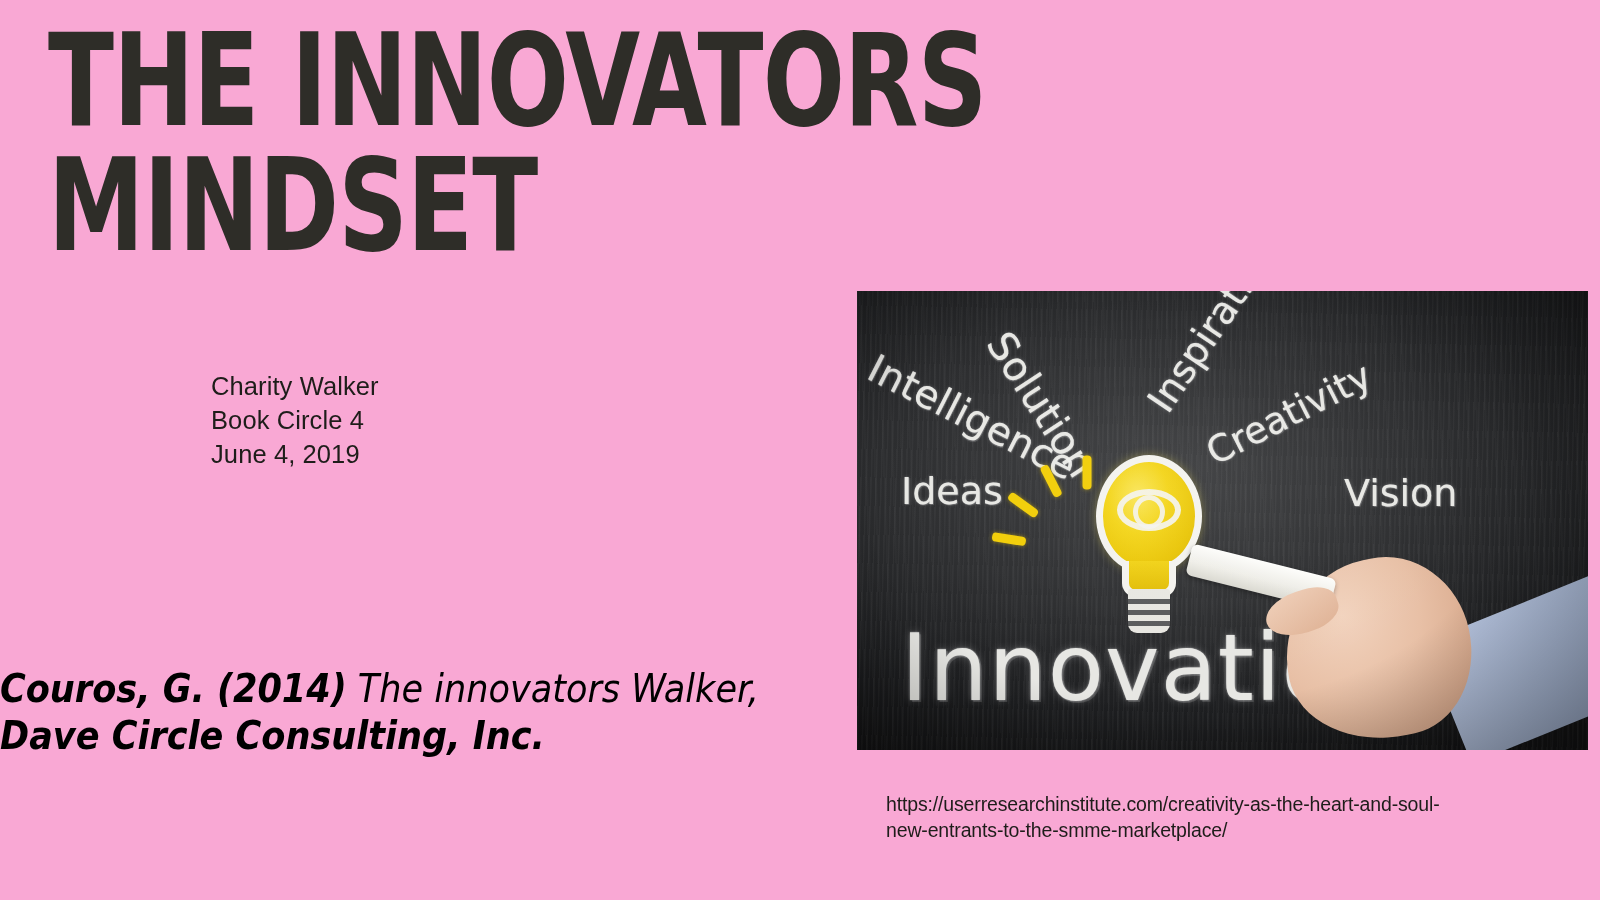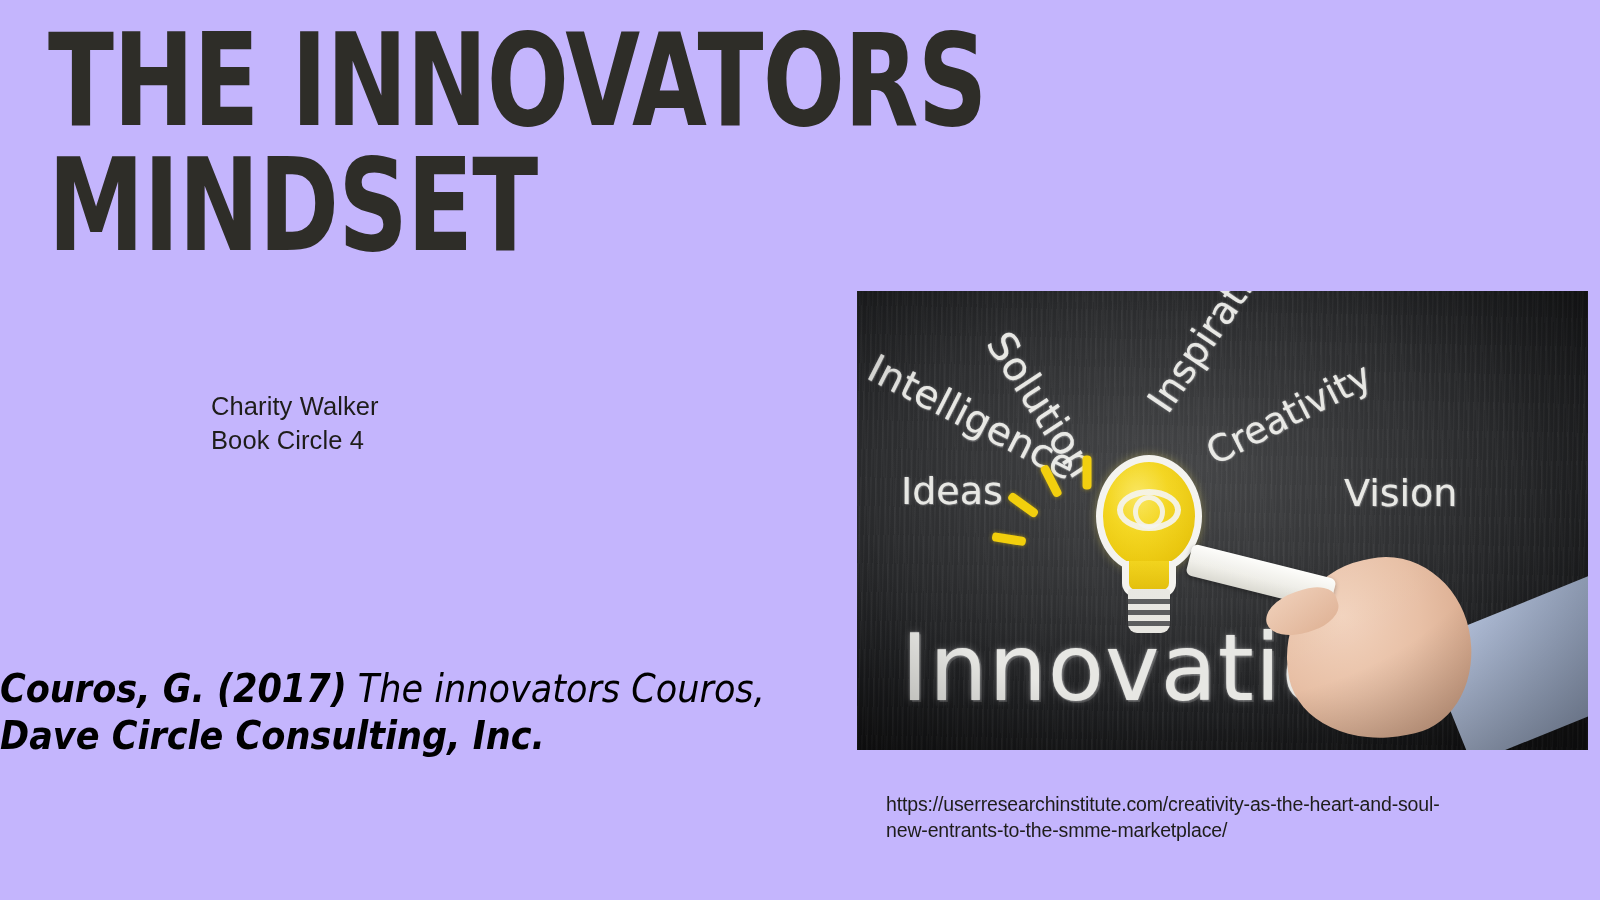--- a/index.html
+++ b/index.html
@@ -6,21 +6,21 @@
   * { box-sizing: border-box; }
   html, body {
     margin: 0;
     padding: 0;
     background: #ffffff;
   }
   #slide {
     position: relative;
     width: 1600px;
     height: 900px;
-    background: #c4b5fd;
+    background: #f9a8d4;
     overflow: hidden;
     font-family: "Liberation Sans", sans-serif;
   }
 
   
   #title-block {
     position: absolute;
     left: 48px;
     top: 18px;
     width: 800px;
@@ -38,21 +38,20 @@
     transform-origin: left center;
     white-space: nowrap;
   }
 
   
   #subtitle-block {
     position: absolute;
     left: 211px;
     top: 369px;
     width: 420px;
-    margin-top: 20px;
   }
   .subtitle-line {
     display: block;
     color: #1E1D1A;
     font-family: "Liberation Sans", sans-serif;
     font-weight: 400;
     font-size: 25.5px;
     line-height: 34px;
     letter-spacing: 0.1px;
     white-space: nowrap;
@@ -245,23 +244,24 @@
 <div id="slide">
 
   <div id="title-block">
     <span class="title-line">The Innovators</span>
     <span class="title-line">Mindset</span>
   </div>
 
   <div id="subtitle-block">
     <span class="subtitle-line">Charity Walker</span>
     <span class="subtitle-line">Book Circle 4</span>
+    <span class="subtitle-line">June 4, 2019</span>
   </div>
 
-  <div id="citation-block"><span class="cit-strong">Couros, G. (2017)</span><span class="cit-light"> The innovators Couros,</span><span class="cit-strong"> Dave Circle Consulting, Inc.</span></div>
+  <div id="citation-block"><span class="cit-strong">Couros, G. (2014)</span><span class="cit-light"> The innovators Walker,</span><span class="cit-strong"> Dave Circle Consulting, Inc.</span></div>
 
   <div id="url-block">
     <span class="url-line">https://userresearchinstitute.com/creativity-as-the-heart-and-soul-</span>
     <span class="url-line">new-entrants-to-the-smme-marketplace/</span>
   </div>
 
   <div id="photo">
     <div id="board-surface"></div>
 
     <span class="chalk" id="w-intelligence">Intelligence</span>

